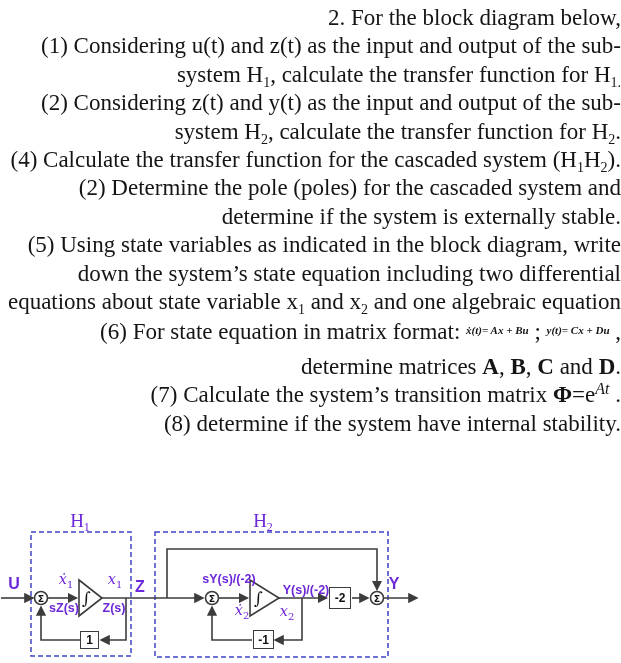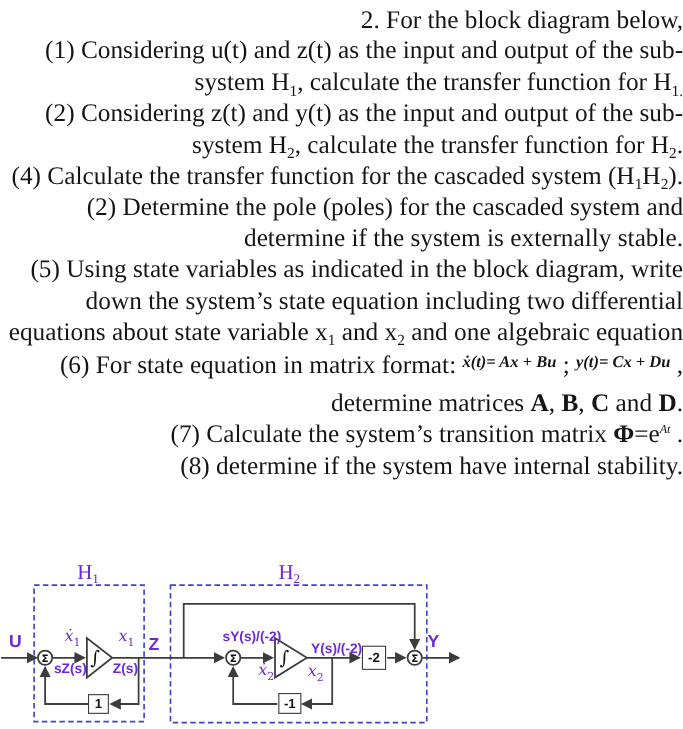--- a/index.html
+++ b/index.html
@@ -12,22 +12,22 @@
   
   .text-block{
     position:absolute;left:5px;top:4px;width:616px;
     font-size:23px;line-height:28.4px;text-align:right;
   }
   .tl{white-space:nowrap}
   .tl:nth-child(13){margin-top:6px}
   .s-n{}
   .s-sub{font-size:14px;vertical-align:-5px;line-height:0}
   .s-b{font-weight:bold}
-  .s-m{font-weight:bold;font-style:italic;font-size:15px;vertical-align:5px}
-  .s-sup{font-size:11px;font-style:italic;vertical-align:8px;line-height:0}
+  .s-m{font-weight:bold;font-style:italic;font-size:11px;vertical-align:5px}
+  .s-sup{font-size:16px;font-style:italic;vertical-align:8px;line-height:0}
   
   .diagram{position:absolute;left:0;top:483px;width:621px;height:180px}
   .diagram svg{position:absolute;left:0;top:0}
   .wire{stroke:var(--line);fill:none;stroke-width:1.6px}
   .shape{stroke:var(--line);fill:#ffffff;stroke-width:1.6px}
   .dashbox{stroke:var(--box);fill:none;stroke-width:1.5px;stroke-dasharray:5 3}
   .arrfill{fill:var(--line)}
   .sumglyph{font-family:"DejaVu Sans", sans-serif;font-size:9.5px;font-weight:bold;fill:#111}
   .intglyph{font-family:"DejaVu Serif", serif;font-size:17px;fill:#111}
   .dlabel{position:absolute;transform:translateX(-50%);white-space:nowrap;color:#6d28d9}

